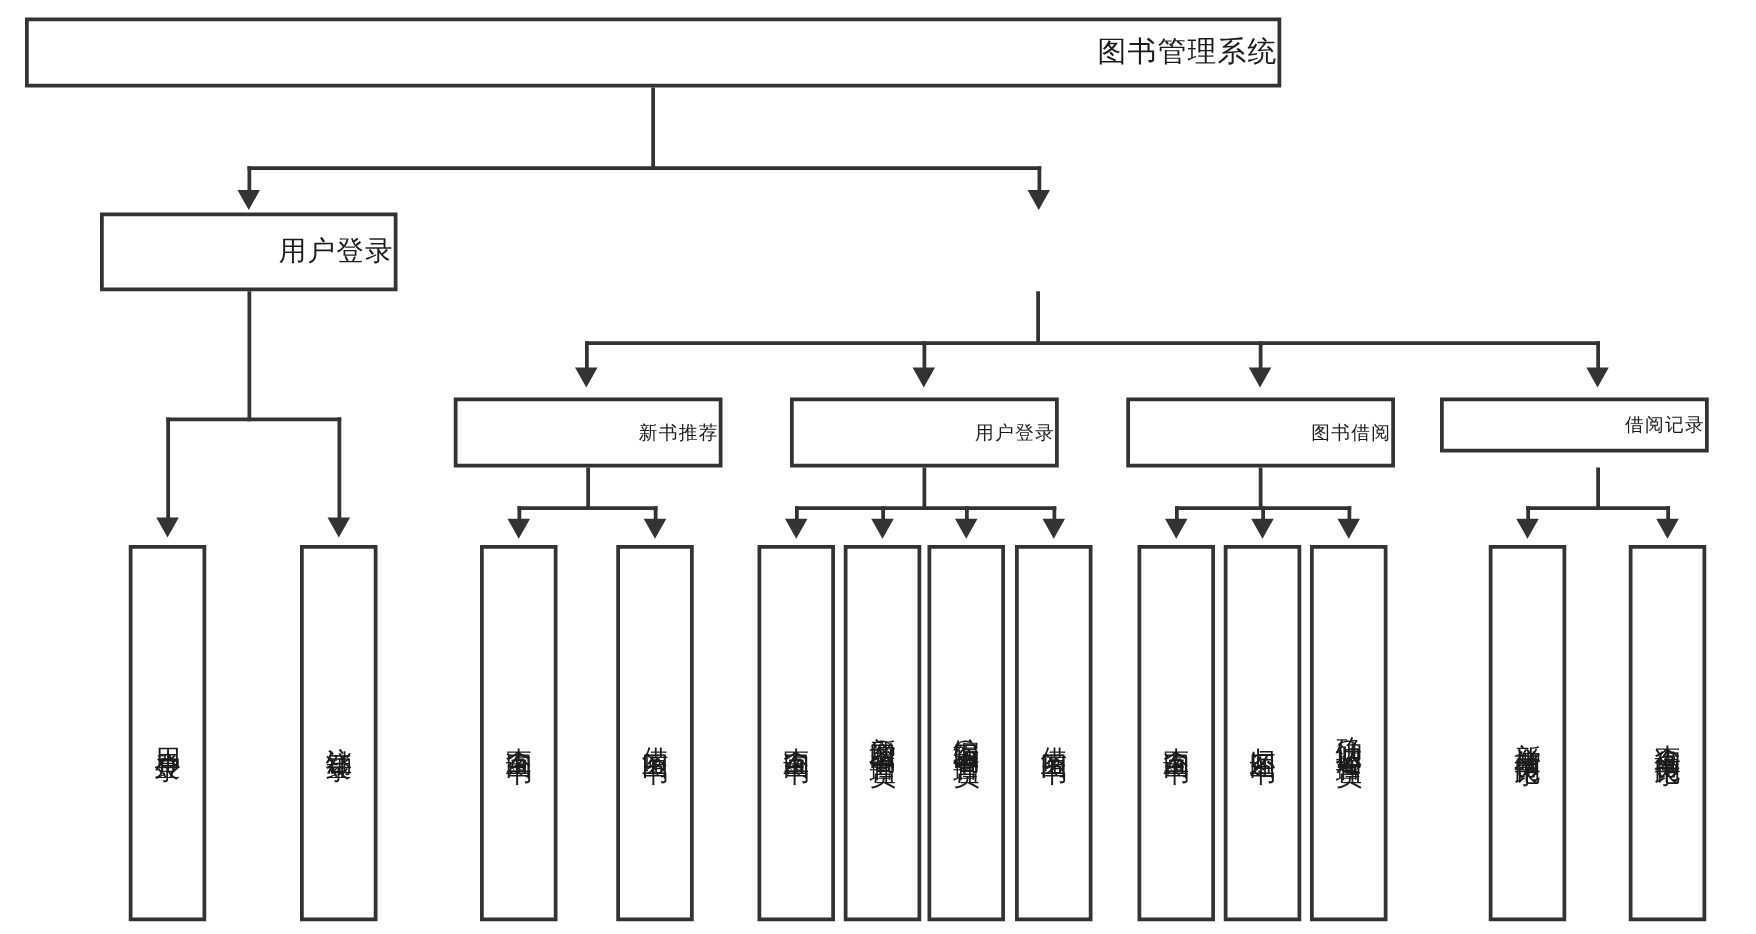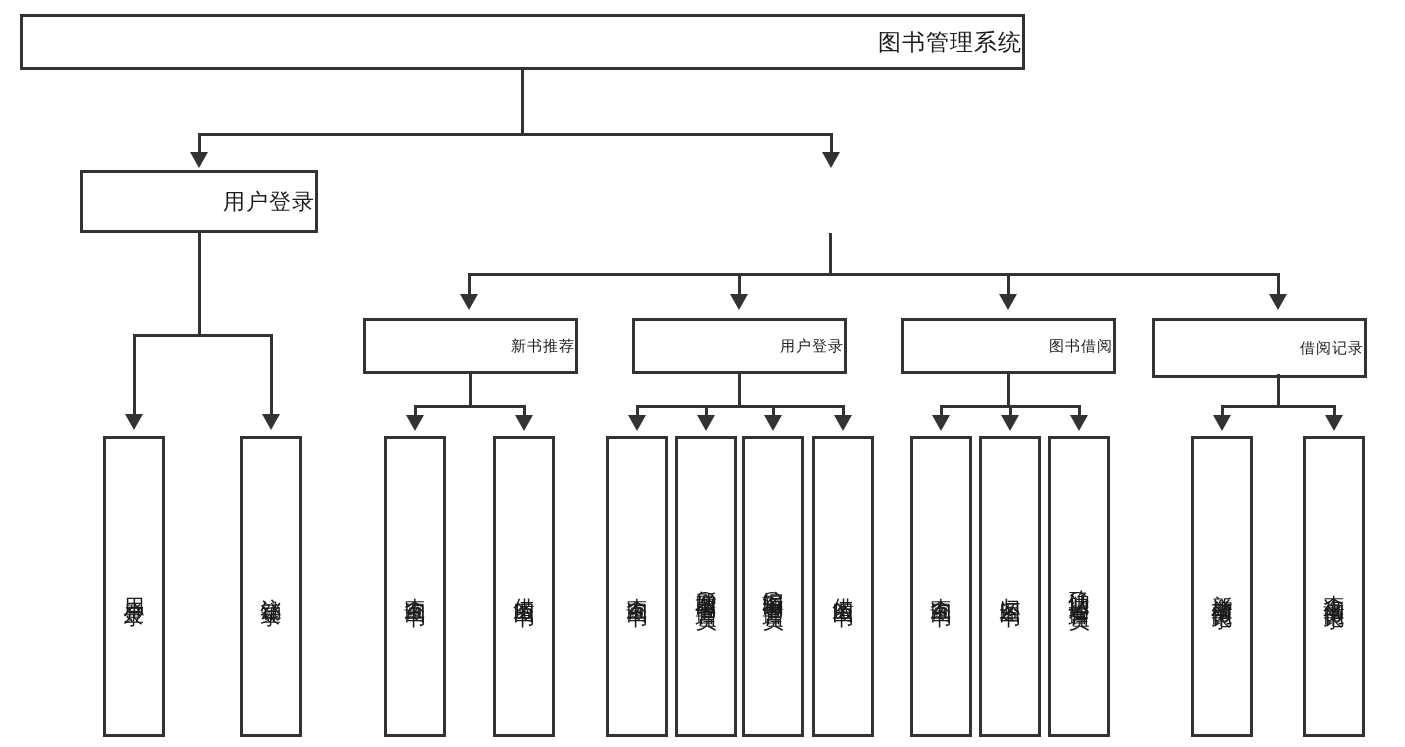--- a/index.html
+++ b/index.html
@@ -126,21 +126,21 @@
 
   <div class="node lvl3" style="left:363px; top:318px; width:215px; height:56px;">
     <span class="label">新书推荐</span>
   </div>
   <div class="node lvl3" style="left:632px; top:318px; width:215px; height:56px;">
     <span class="label">用户登录</span>
   </div>
   <div class="node lvl3" style="left:901px; top:318px; width:215px; height:56px;">
     <span class="label">图书借阅</span>
   </div>
-  <div class="node lvl3" style="left:1152px; top:318px; width:215px; height:60px;">
+  <div class="node lvl3" style="left:1152px; top:318px; width:215px; height:44px;">
     <span class="label">借阅记录</span>
   </div>
 
   <div class="ln v" style="left:469px; top:374px; height:33px;"></div>
   <div class="ln h" style="left:414px; top:405px; width:112px;"></div>
   <div class="ln v" style="left:414px; top:405px; height:14px;"></div>
   <div class="ln v" style="left:523px; top:405px; height:14px;"></div>
   <div class="arrow" style="left:406px; top:415px;"></div>
   <div class="arrow" style="left:515px; top:415px;"></div>
 

